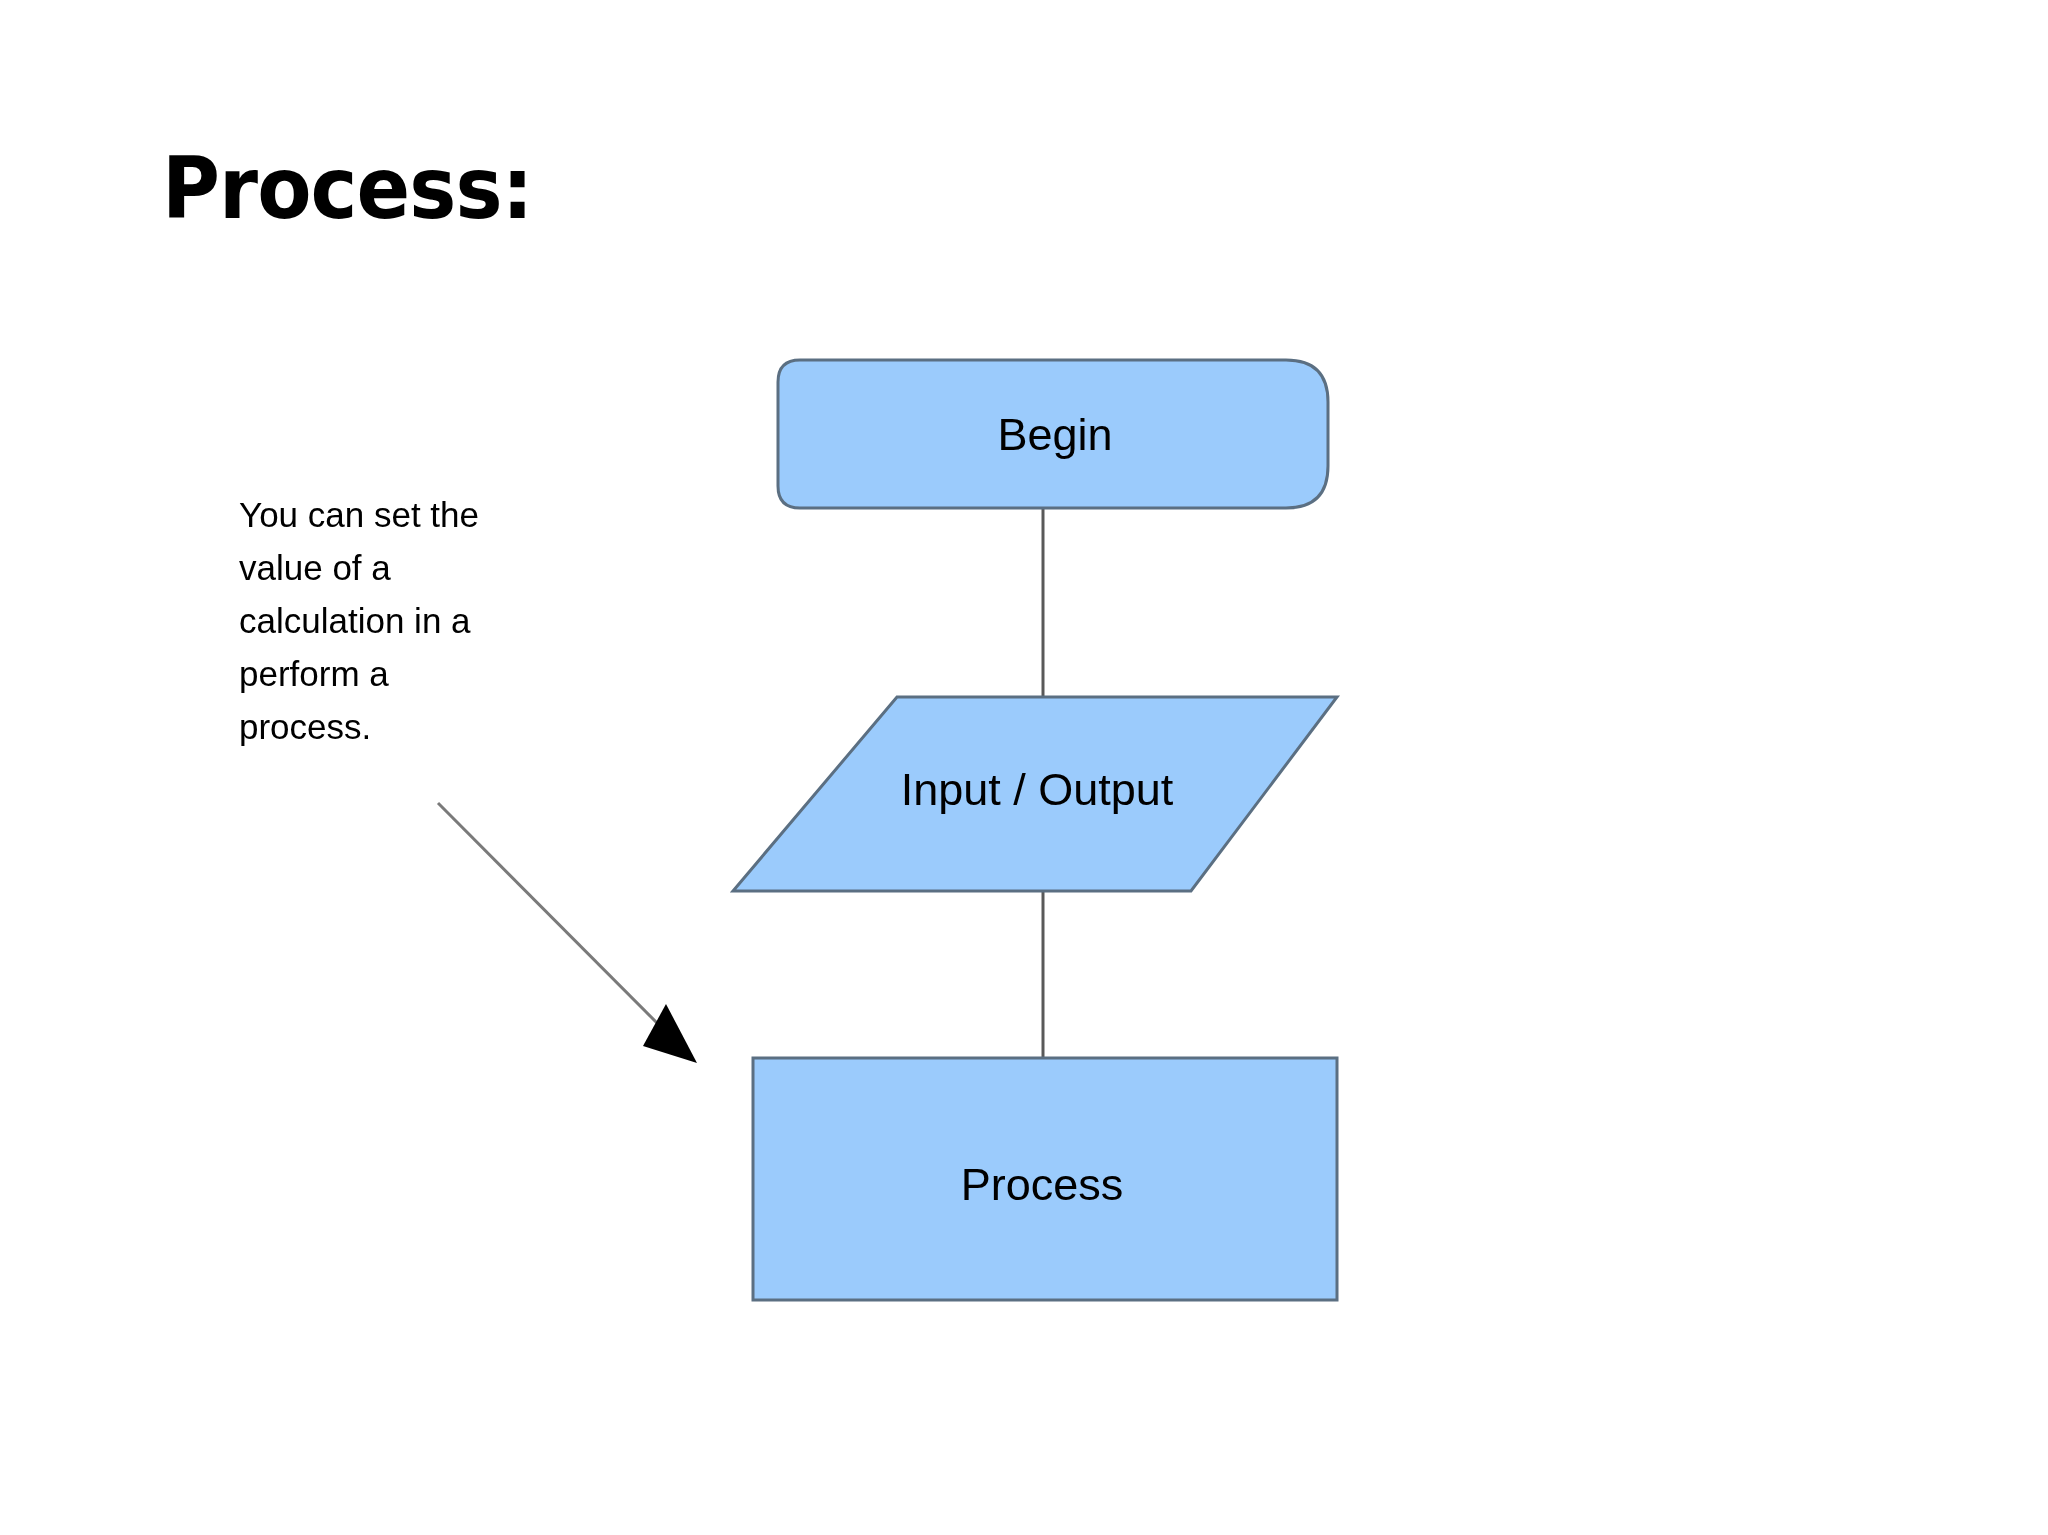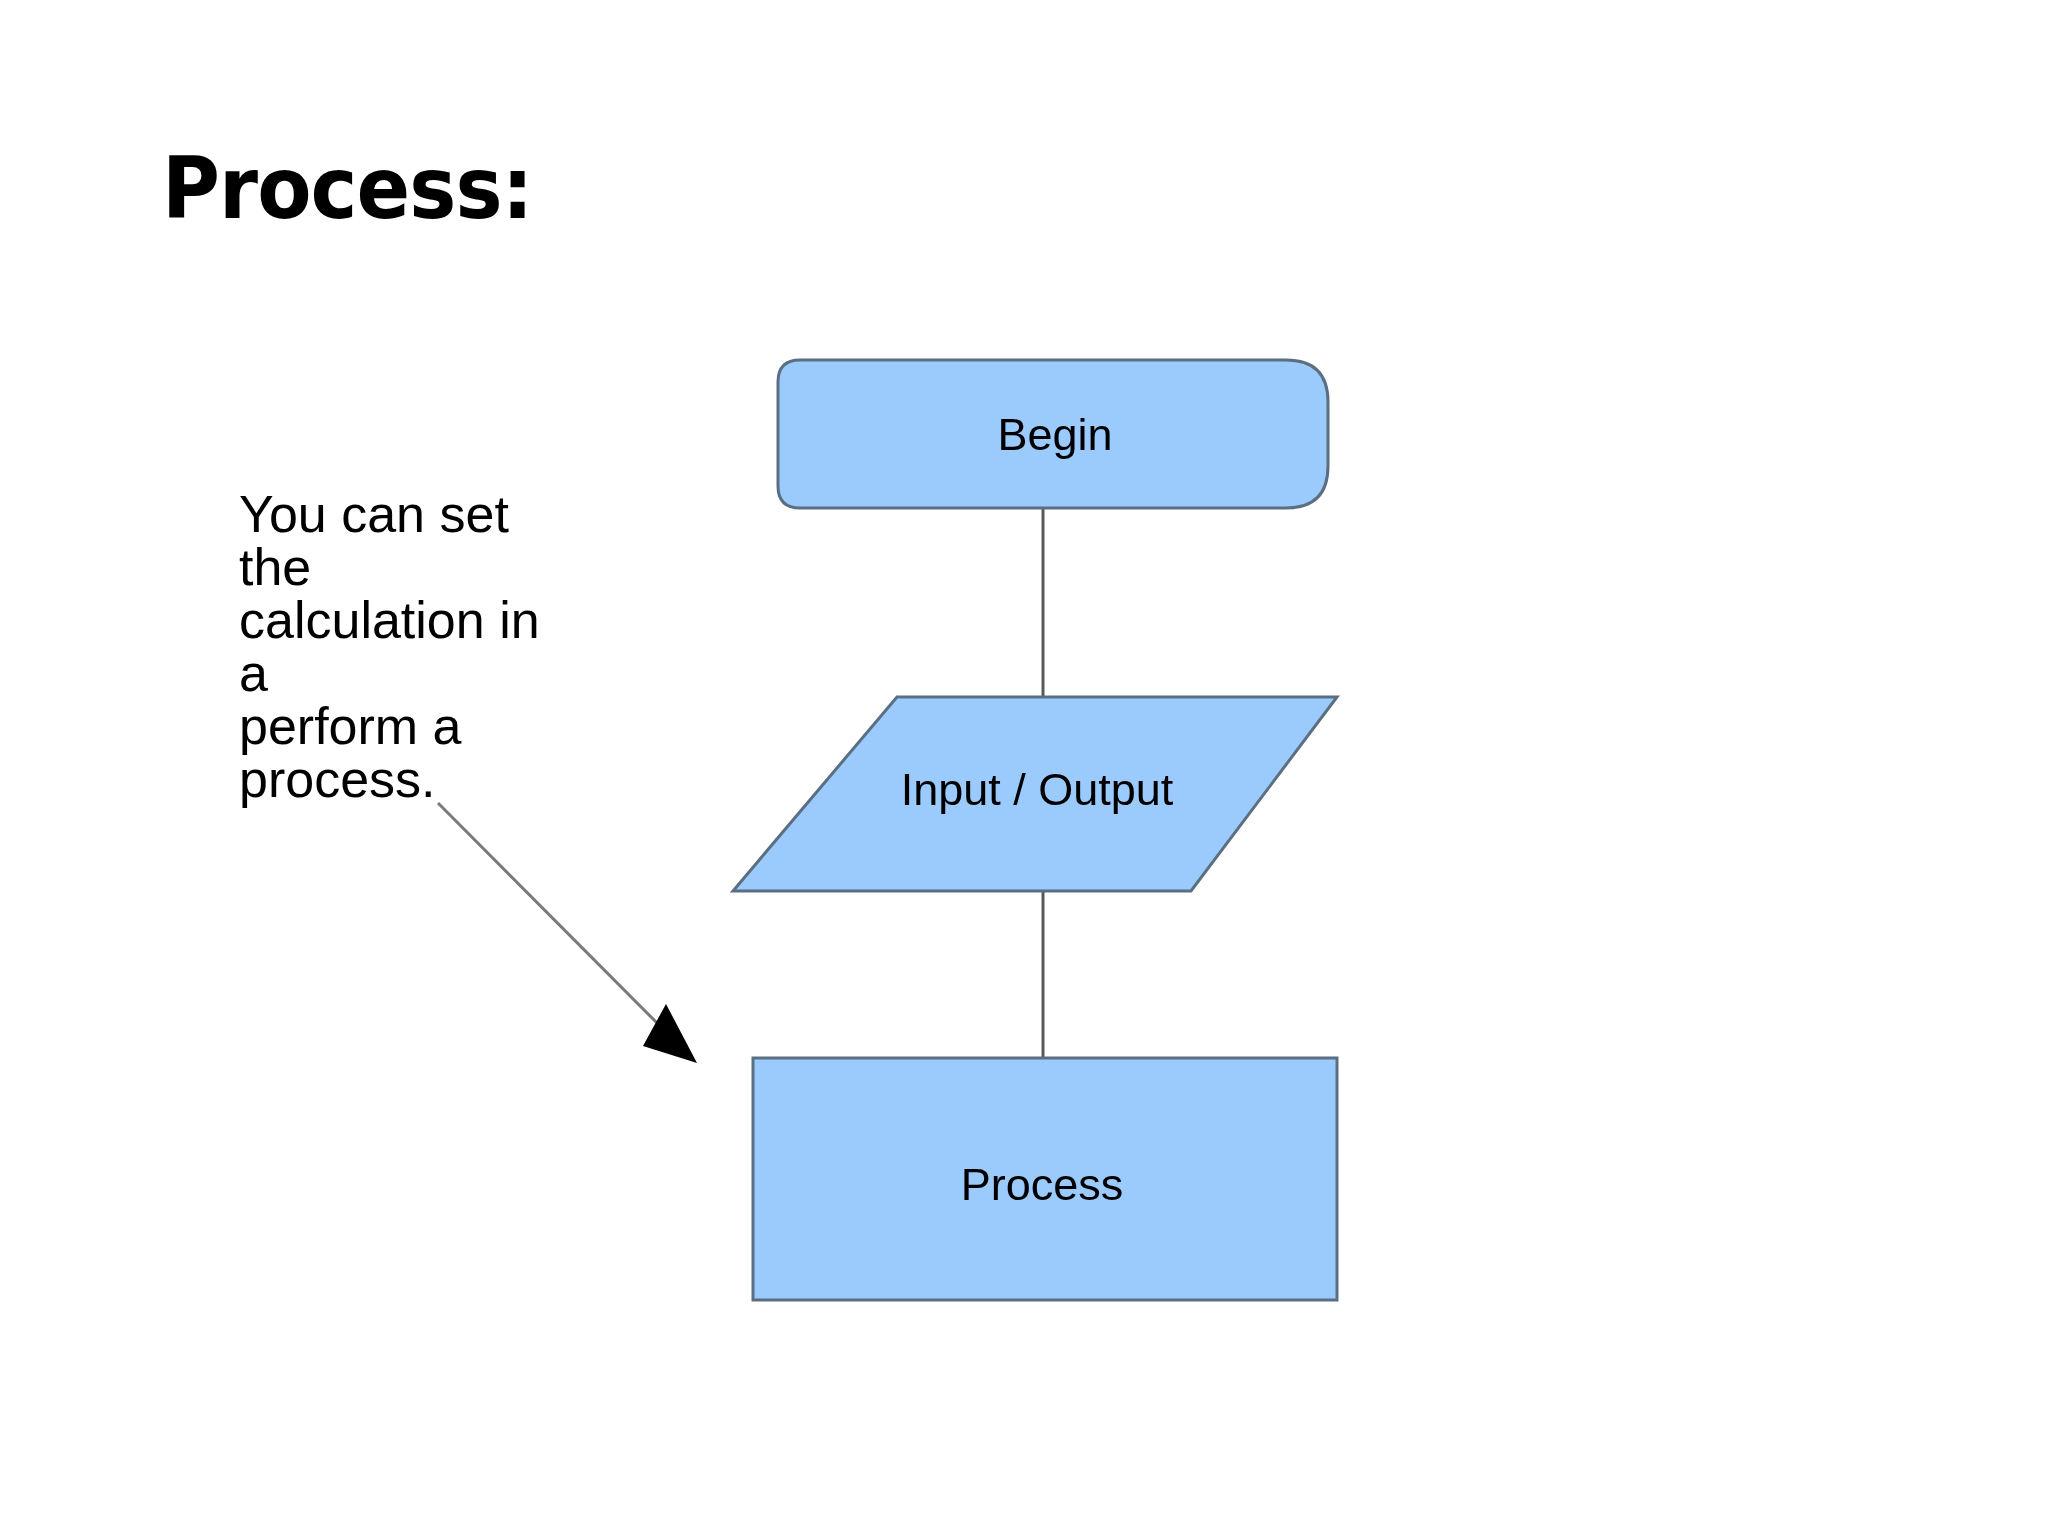--- a/index.html
+++ b/index.html
@@ -41,21 +41,21 @@
     transform-origin: left top;
   }
 
   
   #caption {
     position: absolute;
     left: 239px;
     top: 488px;
     width: 340px;
     font-family: "Liberation Sans", sans-serif;
-    font-size: 52px;
+    font-size: 35px;
     line-height: 53px;
     color: #000000;
   }
 
   
   #diagram-svg {
     position: absolute;
     left: 0;
     top: 0;
     width: 2048px;
@@ -73,20 +73,21 @@
 </style>
 </head>
 <body>
 
 <div id="slide">
 
   <div id="slide-title">Process:</div>
 
   <div id="caption">
     <div>You can set the</div>
+    <div>value of a</div>
     <div>calculation in a</div>
     <div>perform a</div>
     <div>process.</div>
   </div>
 
   <svg id="diagram-svg" viewBox="0 0 2048 1535">
 
     <line x1="1043" y1="508" x2="1043" y2="700" stroke="#595959" stroke-width="3"></line>
 
     <line x1="1043" y1="890" x2="1043" y2="1060" stroke="#595959" stroke-width="3"></line>

